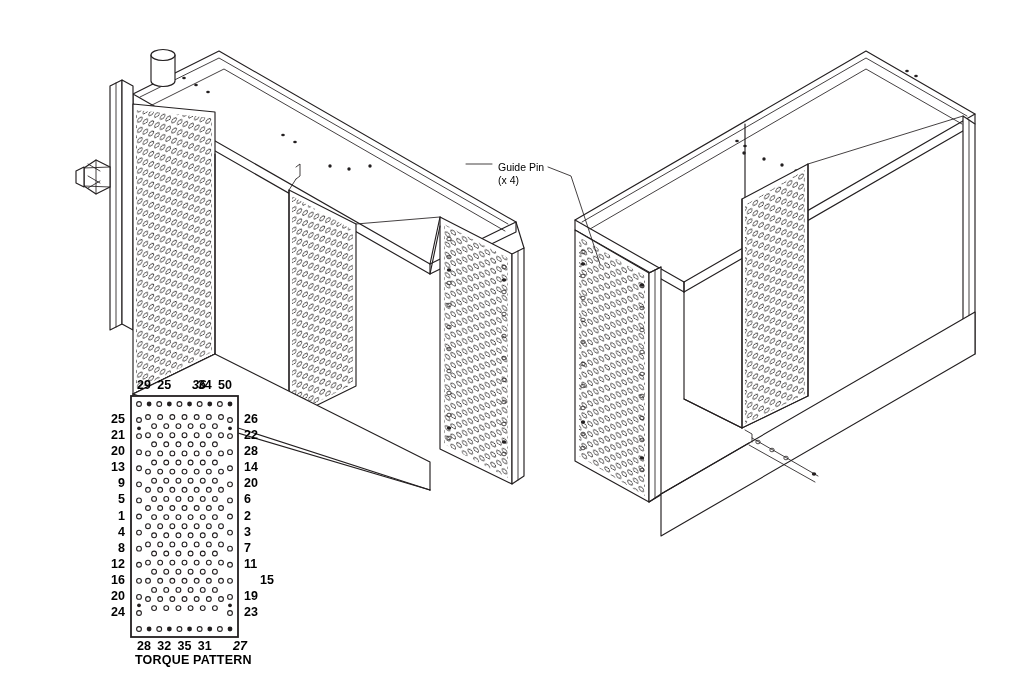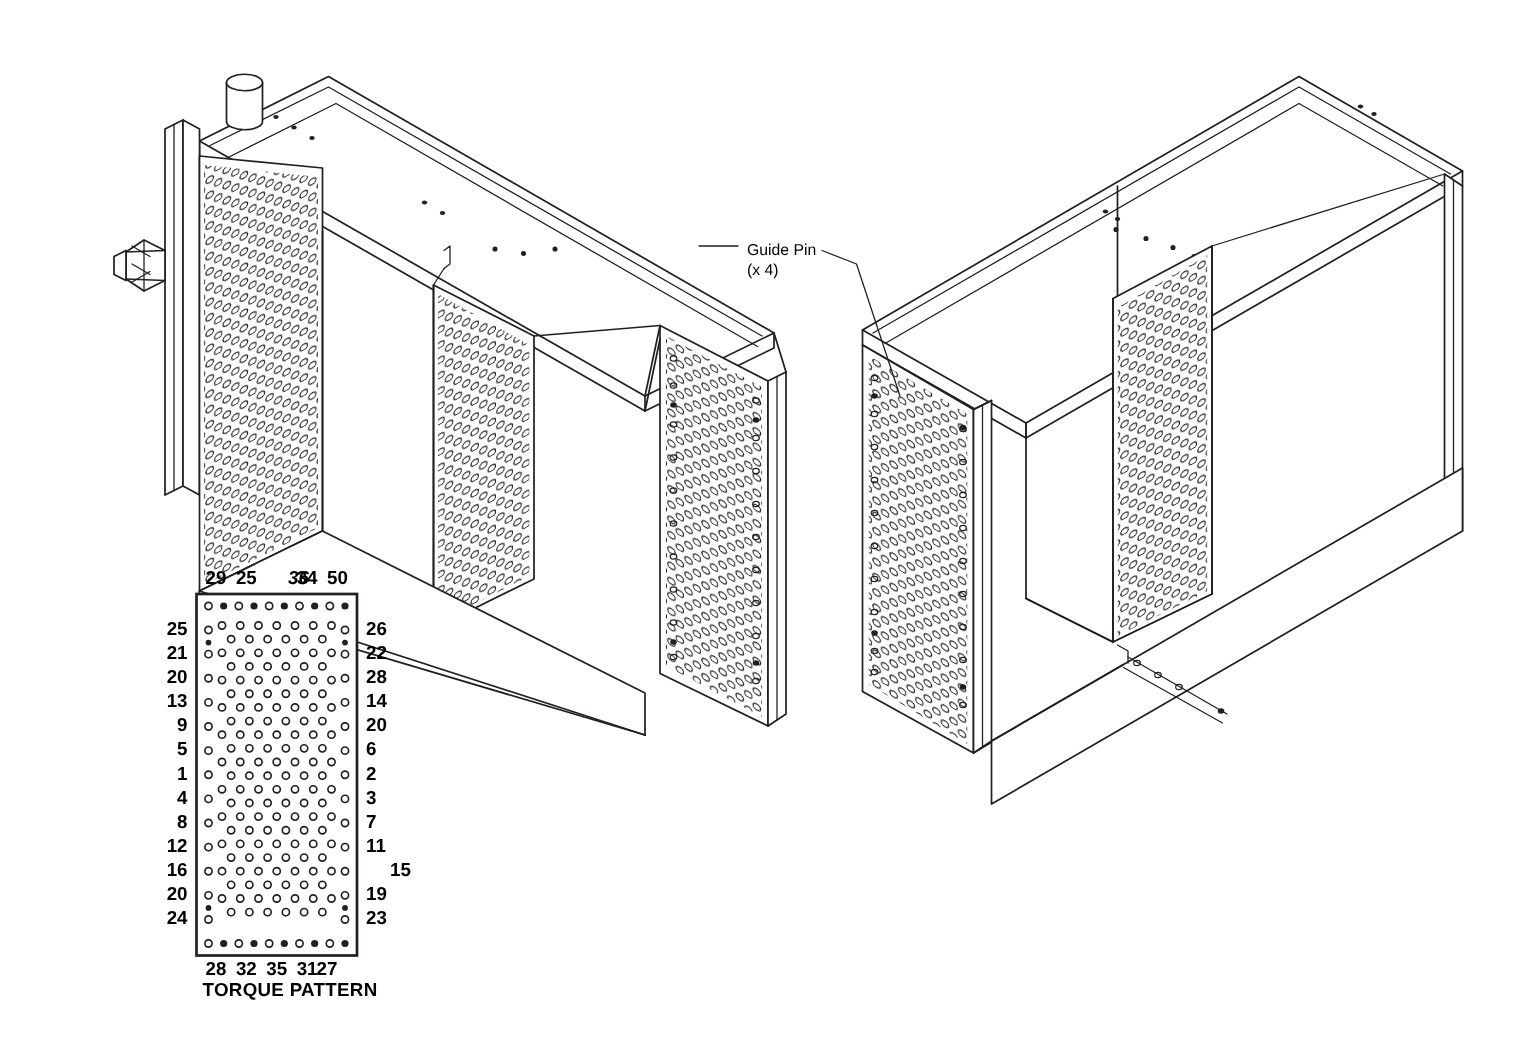--- a/index.html
+++ b/index.html
@@ -530,21 +530,21 @@
   <div id="torque-labels">
       <div class="tp-num tp-top" style="left: 134px; top: 354px;">29</div>
       <div class="tp-num tp-top" style="left: 154.25px; top: 354px;">25</div>
       <div class="tp-num tp-top" style="left: 189px; top: 354px; font-style: italic;">36</div>
       <div class="tp-num tp-top" style="left: 194.75px; top: 354px;">34</div>
       <div class="tp-num tp-top" style="left: 215px; top: 354px;">50</div>
       <div class="tp-num tp-bot" style="left: 134px; top: 615px;">28</div>
       <div class="tp-num tp-bot" style="left: 154.25px; top: 615px;">32</div>
       <div class="tp-num tp-bot" style="left: 174.5px; top: 615px;">35</div>
       <div class="tp-num tp-bot" style="left: 194.75px; top: 615px;">31</div>
-      <div class="tp-num tp-bot" style="left: 208px; top: 615px;">27</div>
+      <div class="tp-num tp-bot" style="left: 230px; top: 615px; font-style: italic;">27</div>
       <div class="tp-num tp-left" style="left: 105px; top: 388px;">25</div>
       <div class="tp-num tp-left" style="left: 105px; top: 404.083px;">21</div>
       <div class="tp-num tp-left" style="left: 105px; top: 420.167px;">20</div>
       <div class="tp-num tp-left" style="left: 105px; top: 436.25px;">13</div>
       <div class="tp-num tp-left" style="left: 105px; top: 452.333px;">9</div>
       <div class="tp-num tp-left" style="left: 105px; top: 468.417px;">5</div>
       <div class="tp-num tp-left" style="left: 105px; top: 484.5px;">1</div>
       <div class="tp-num tp-left" style="left: 105px; top: 500.583px;">4</div>
       <div class="tp-num tp-left" style="left: 105px; top: 516.667px;">8</div>
       <div class="tp-num tp-left" style="left: 105px; top: 532.75px; text-align: right;">12</div>

